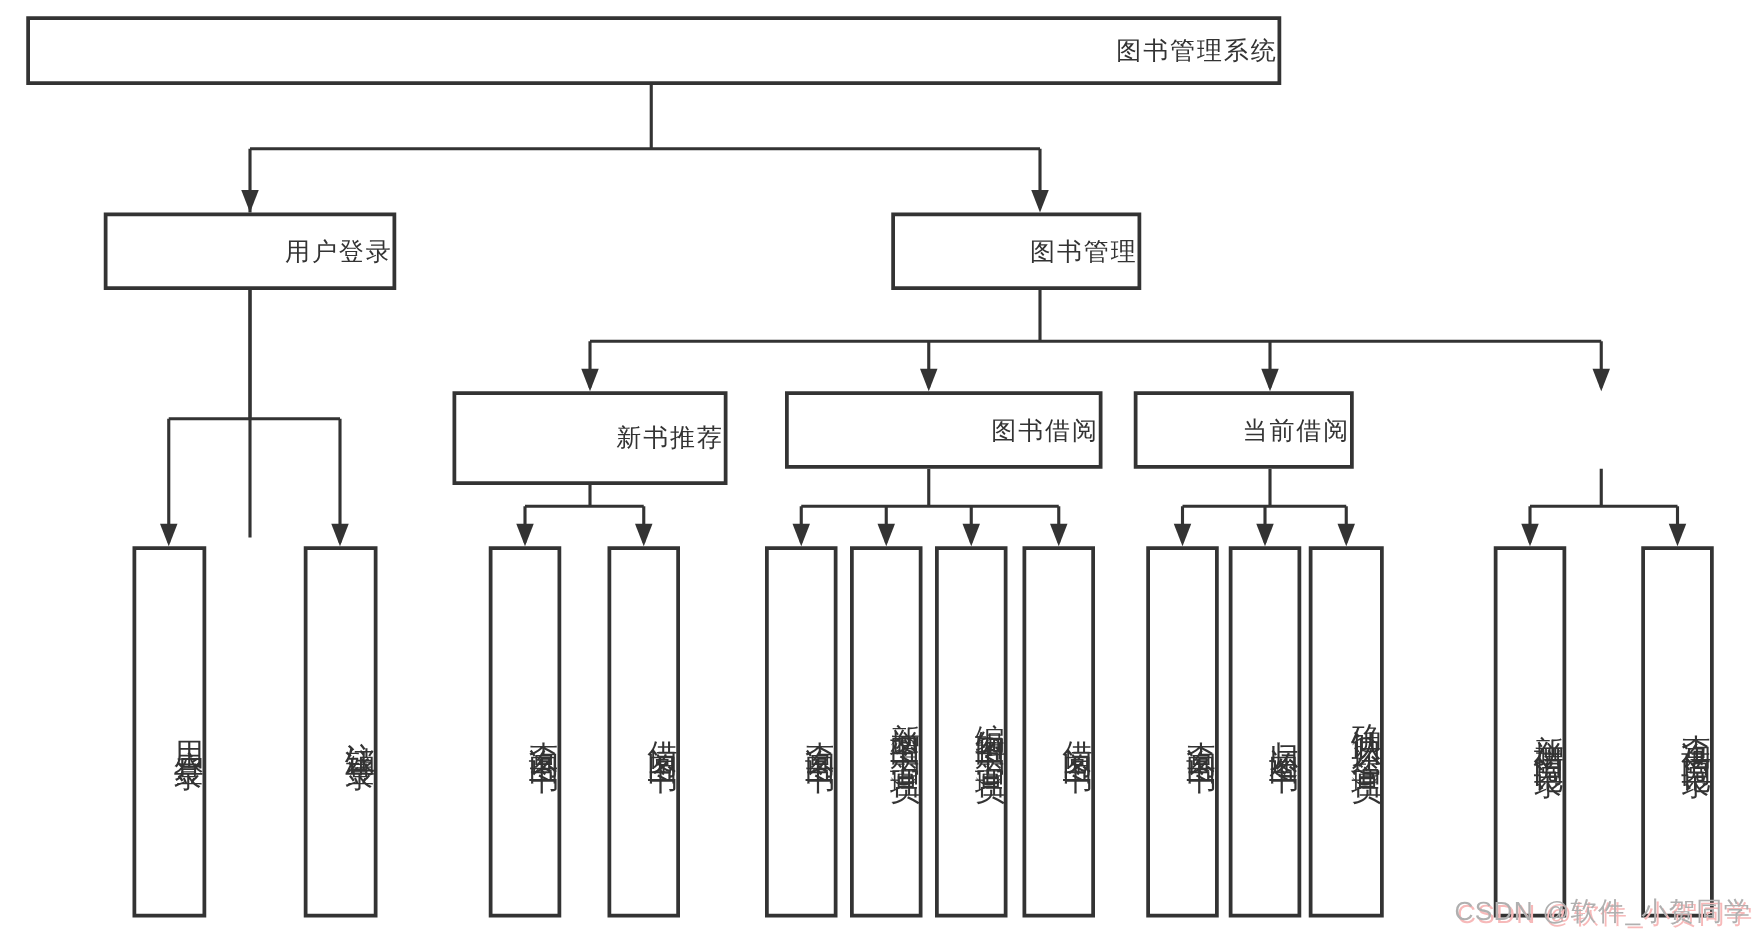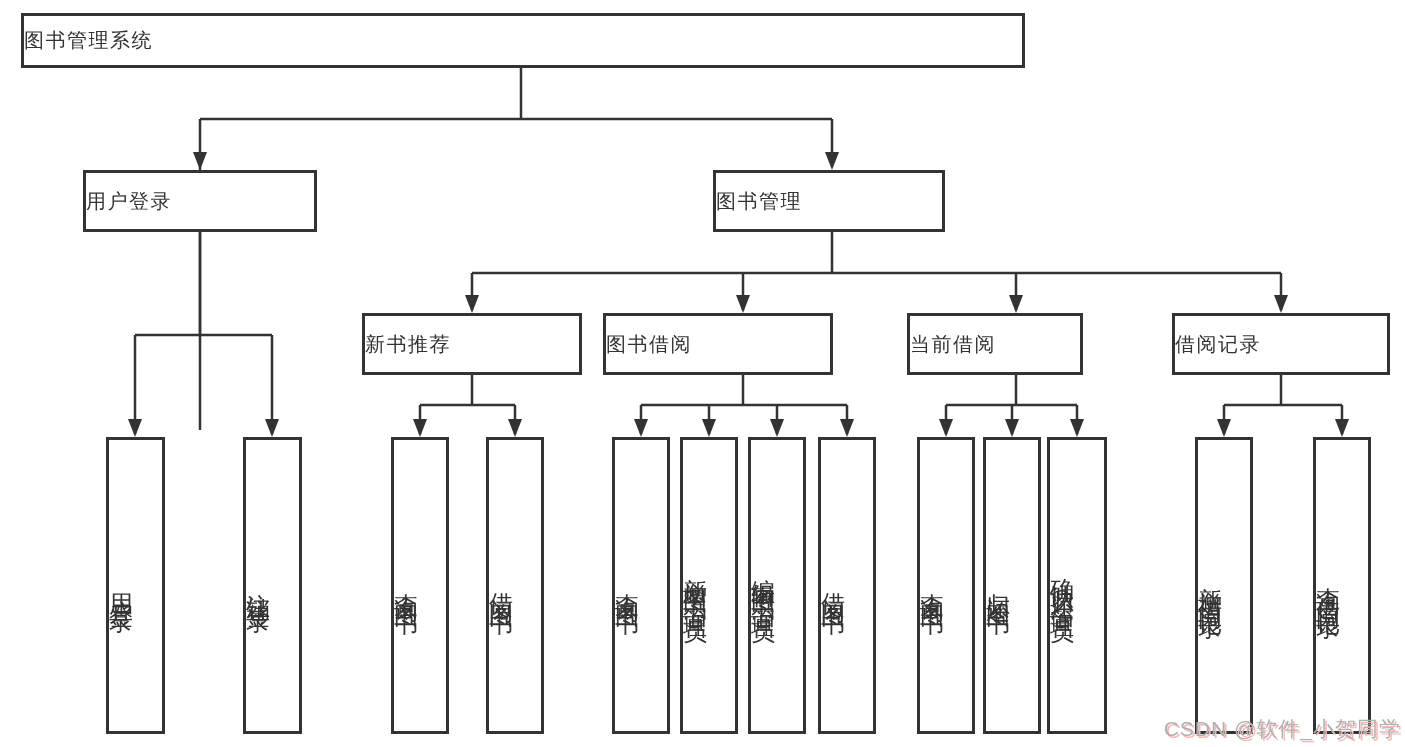--- a/index.html
+++ b/index.html
@@ -13,21 +13,21 @@
   body{background:var(--page-bg);font-family:"Liberation Sans",sans-serif;}
   .stage{
     position:relative;width:1405px;height:747px;background:var(--page-bg);
     overflow:hidden;color:var(--line-color);
   }
   svg.connectors{position:absolute;left:0;top:0;width:1405px;height:747px;}
   svg.connectors path{stroke:var(--line-color);stroke-width:2.5;fill:none;}
   svg.connectors polygon{fill:var(--line-color);stroke:none;}
   .node{
     position:absolute;border:3px solid var(--line-color);background:var(--box-bg);
-    display:flex;align-items:center;justify-content:flex-start;
+    display:flex;align-items:center;justify-content:flex-end;
   }
   .hbox .lbl{font-size:20px;letter-spacing:1.5px;white-space:nowrap;}
   .vbox .vlbl{
     writing-mode:vertical-rl;text-orientation:mixed;
     font-size:24px;letter-spacing:6px;line-height:1;white-space:nowrap;
   }
   .watermark{
     position:absolute;right:4px;bottom:4px;z-index:5;
     font-size:21px;letter-spacing:1px;white-space:nowrap;
     color:var(--watermark-text);
@@ -109,35 +109,32 @@
     </g>
   </svg>
 
   <div class="node hbox" style="left:21px;top:13px;width:1004px;height:55px">
     <span class="lbl">图书管理系统</span>
   </div>
 
   <div class="node hbox" style="left:83px;top:170px;width:234px;height:62px">
     <span class="lbl">用户登录</span>
   </div>
-  <div class="node hbox" style="left:713px;top:170px;width:232px;height:62px">
+  <div class="node hbox" style="left:713px;top:170px;width:200px;height:62px">
     <span class="lbl">图书管理</span>
   </div>
 
-  <div class="node hbox" style="left:362px;top:313px;width:220px;height:62px">
+  <div class="node hbox" style="left:362px;top:313px;width:220px;height:75px">
     <span class="lbl">新书推荐</span>
   </div>
-  <div class="node hbox" style="left:603px;top:313px;width:230px;height:62px">
+  <div class="node hbox" style="left:628px;top:313px;width:254px;height:62px">
     <span class="lbl">图书借阅</span>
   </div>
   <div class="node hbox" style="left:907px;top:313px;width:176px;height:62px">
     <span class="lbl">当前借阅</span>
-  </div>
-  <div class="node hbox" style="left:1172px;top:313px;width:218px;height:62px">
-    <span class="lbl">借阅记录</span>
   </div>
 
   <div class="node vbox" style="left:106px;top:437px;width:59px;height:297px">
     <span class="vlbl">用户登录</span>
   </div>
   <div class="node vbox" style="left:243px;top:437px;width:59px;height:297px">
     <span class="vlbl">注销登录</span>
   </div>
 
   <div class="node vbox" style="left:391px;top:437px;width:58px;height:297px">

